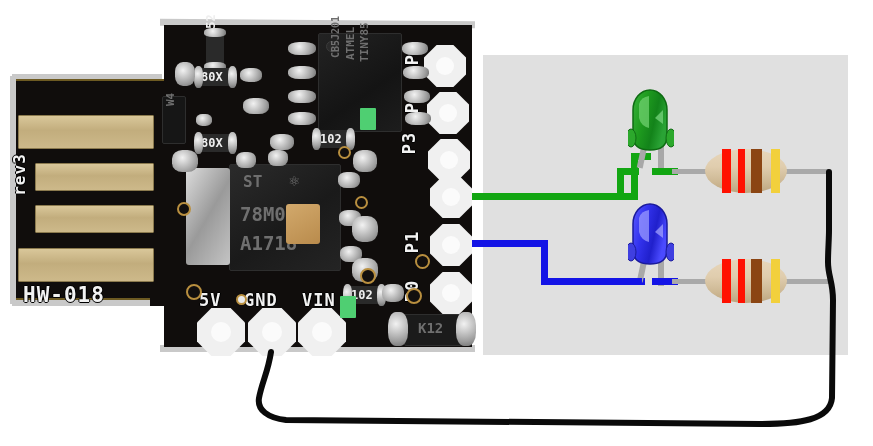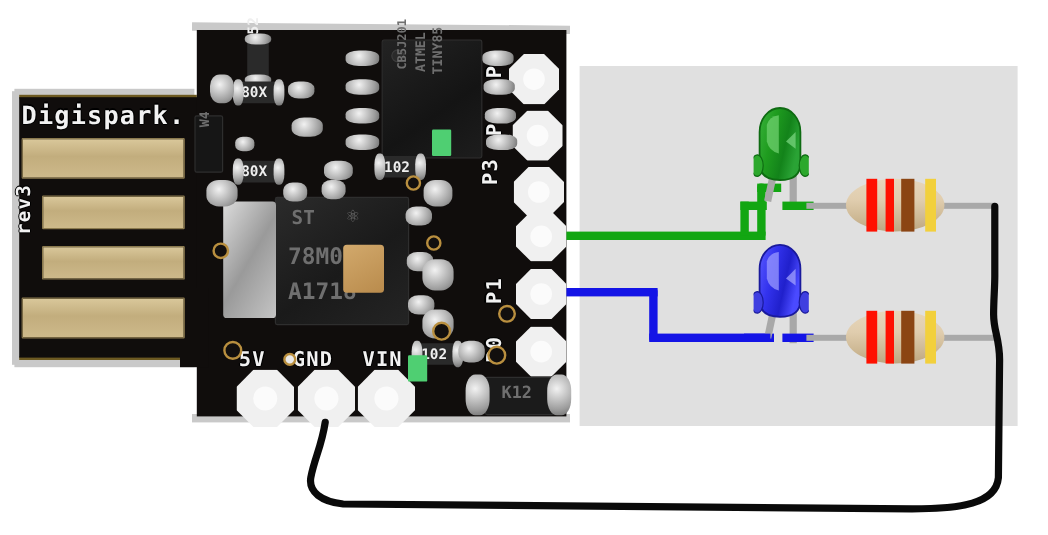--- a/index.html
+++ b/index.html
@@ -77,22 +77,22 @@
 
     <div class="pcb-body" style="left:164px;top:25px;width:308px;height:322px;"></div>
 
     <div class="pcb-body" style="left:150px;top:240px;width:24px;height:66px;"></div>
 
     <div class="usbpad" style="left:18px;top:115px;width:134px;height:32px;"></div>
     <div class="usbpad" style="left:35px;top:163px;width:117px;height:26px;"></div>
     <div class="usbpad" style="left:35px;top:205px;width:117px;height:26px;"></div>
     <div class="usbpad" style="left:18px;top:248px;width:134px;height:32px;"></div>
 
-    <div class="silk" style="left:18px;top:84px;font-size:21px;">Digispark.</div>
     <div class="silk" style="left:-2px;top:165px;font-size:16px;transform:rotate(-90deg);transform-origin:center;">rev3</div>
+    <div class="silk" style="left:23px;top:283px;font-size:21px;">HW-018</div>
 
     <div class="silk" style="left:199px;top:290px;font-size:17px;">5V</div>
     <div class="silk" style="left:244px;top:290px;font-size:17px;">GND</div>
     <div class="silk" style="left:302px;top:290px;font-size:17px;">VIN</div>
     <div class="vhole" style="left:236px;top:294px;width:7px;height:7px;border-width:2px;background:#e9e9e9;"></div>
 
     <div class="silk" style="left:401px;top:44px;font-size:17px;transform:rotate(-90deg);">P5</div>
     <div class="silk" style="left:401px;top:92px;font-size:17px;transform:rotate(-90deg);">P4</div>
     <div class="silk" style="left:398px;top:133px;font-size:17px;transform:rotate(-90deg);">P3</div>
     <div class="silk" style="left:401px;top:232px;font-size:17px;transform:rotate(-90deg);">P1</div>

